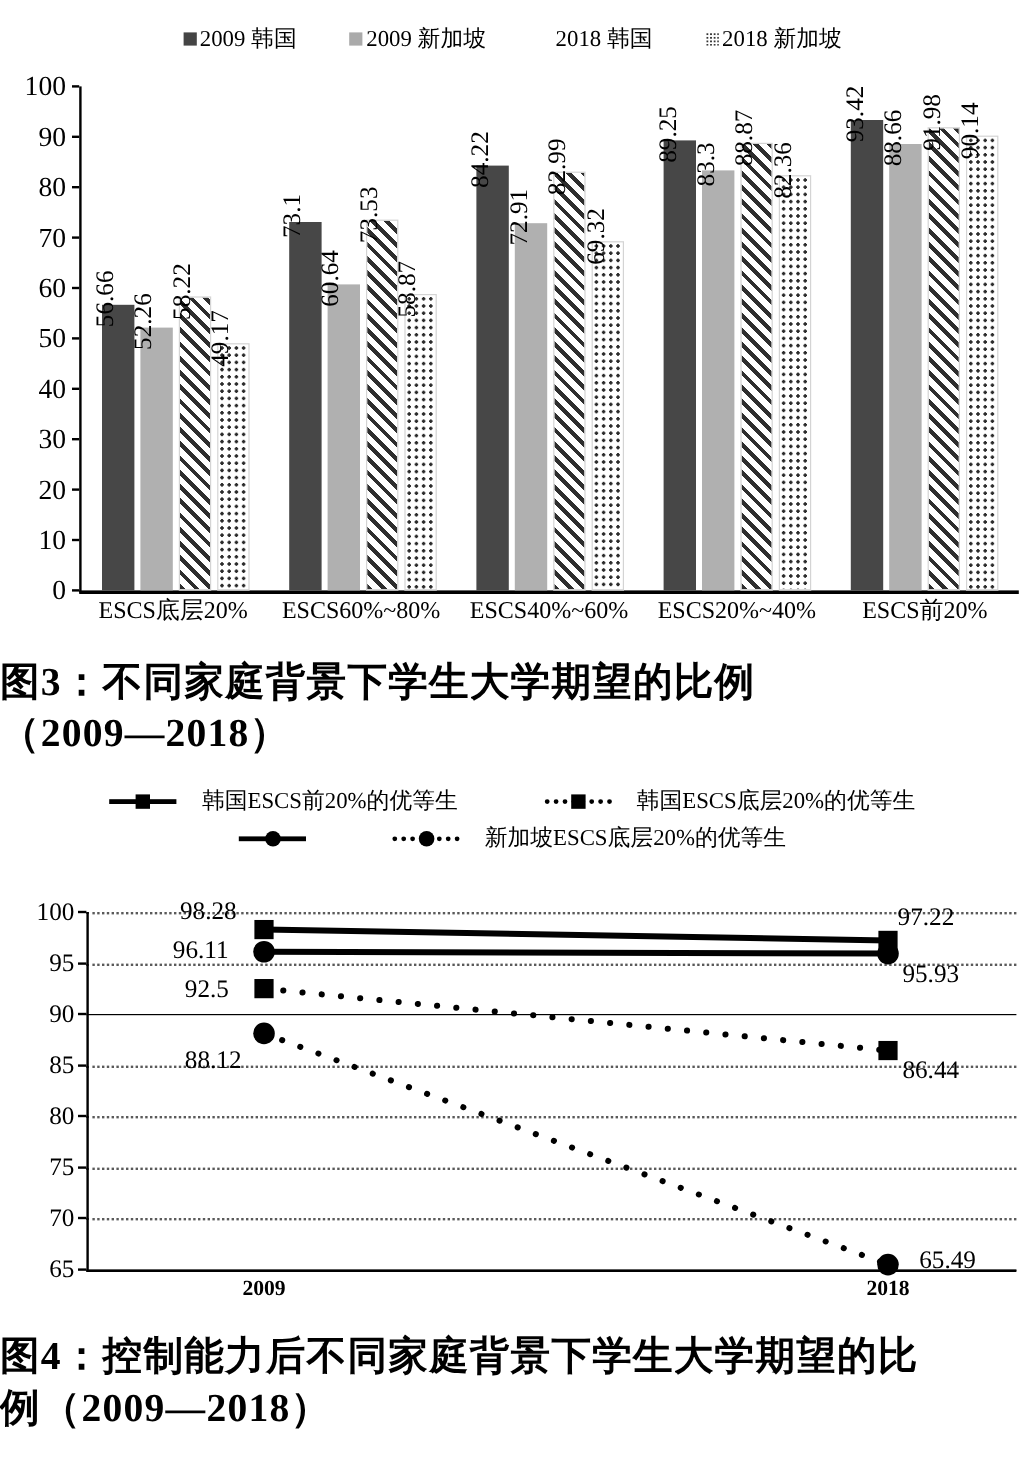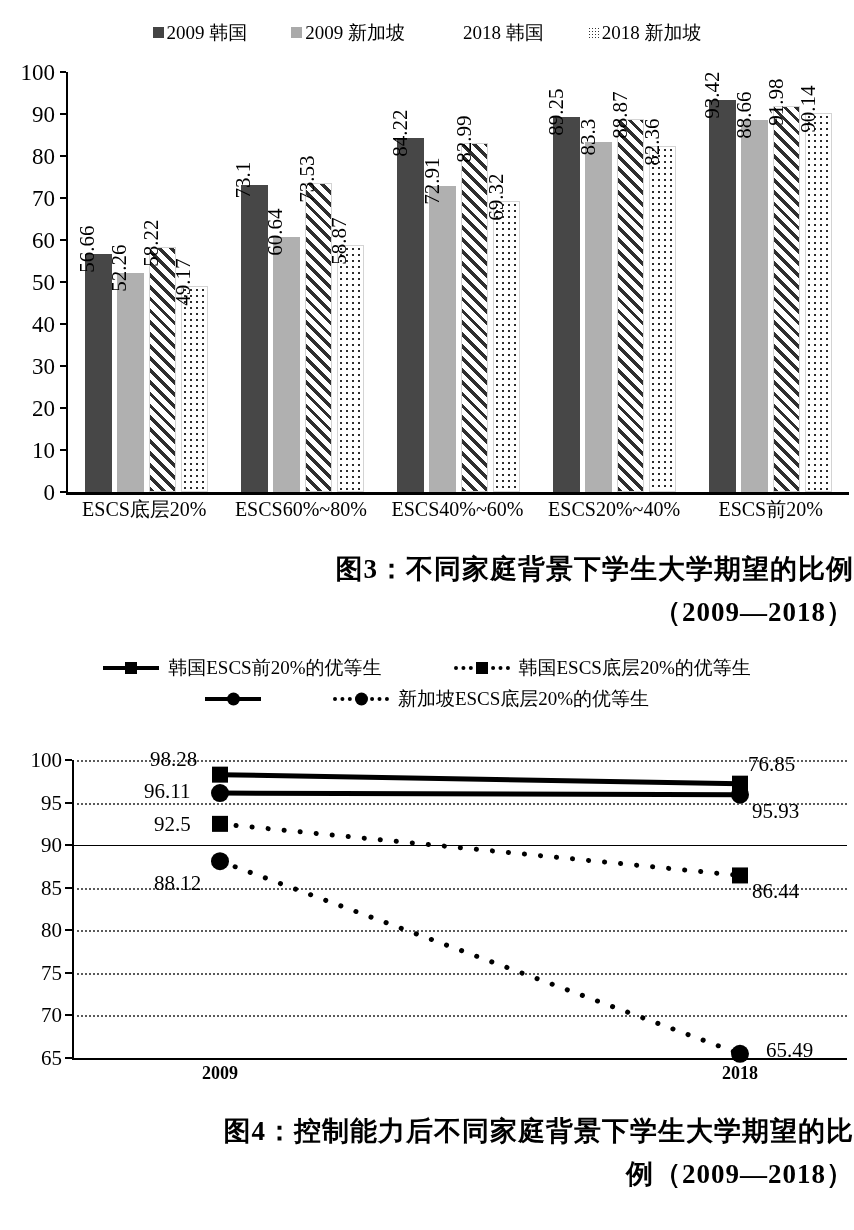--- a/index.html
+++ b/index.html
@@ -154,24 +154,24 @@
     text-align: center;
     font-size: 20px;
     line-height: 1;
     white-space: nowrap;
   }
 
   .caption {
     position: absolute;
     width: 854px;
     left: 0;
-    text-align: right;
+    text-align: left;
     font-family: "Liberation Serif", "DejaVu Serif", serif;
     font-weight: bold;
-    font-size: 27px;
+    font-size: 33px;
     line-height: 43px;
     letter-spacing: 1px;
   }
   #cap3 { top: 548px; }
   #cap4 { top: 1110px; }
 
   
   #fig4 {
     position: absolute;
     left: 0; top: 650px;
@@ -184,21 +184,21 @@
   }
   .ll-row {
     display: flex;
     justify-content: center;
     gap: 72px;
     margin-bottom: 12px;
   }
   .ll-item {
     display: flex;
     align-items: center;
-    gap: 9px;
+    gap: 21px;
     font-size: 19px;
     line-height: 1;
     white-space: nowrap;
     text-align: center;
   }
   .ll-key {
     width: 56px; height: 14px;
     position: relative;
     flex: 0 0 auto;
   }
@@ -508,21 +508,21 @@
         <circle cx="668" cy="34.653142857142825" r="9" fill="#000"></circle>
         <line x1="148" y1="63.85714285714286" x2="668" y2="115.45371428571428" stroke="#000" stroke-width="5" stroke-linecap="round" stroke-dasharray="0.1 16"></line>
         <rect x="140" y="55.85714285714286" width="16" height="16" fill="#000"></rect>
         <rect x="660" y="107.45371428571428" width="16" height="16" fill="#000"></rect>
         <line x1="148" y1="101.14971428571425" x2="668" y2="293.82800000000003" stroke="#000" stroke-width="5" stroke-linecap="round" stroke-dasharray="0.1 16"></line>
         <circle cx="148" cy="101.14971428571425" r="9" fill="#000"></circle>
         <circle cx="668" cy="293.82800000000003" r="9" fill="#000"></circle>
       </svg>
     <div id="lineDataLabels">
         <div class="dlabel" style="left: 78px; top: -11.3554px;">98.28</div>
-        <div class="dlabel" style="left: 676px; top: -6.33029px;">76.85</div>
+        <div class="dlabel" style="left: 676px; top: -6.33029px;">97.22</div>
         <div class="dlabel" style="left: 72px; top: 21.1206px;">96.11</div>
         <div class="dlabel" style="left: 680px; top: 40.6531px;">95.93</div>
         <div class="dlabel" style="left: 82px; top: 53.8571px; text-align: center;">92.5</div>
         <div class="dlabel" style="left: 680px; top: 121.454px;">86.44</div>
         <div class="dlabel" style="left: 82px; top: 113.15px;">88.12</div>
         <div class="dlabel" style="left: 694px; top: 279.828px;">65.49</div>
       </div>
     <div id="lineXTicks">
         <div class="lxtick" style="left: 148px;">2009</div>
         <div class="lxtick" style="left: 668px;">2018</div>

